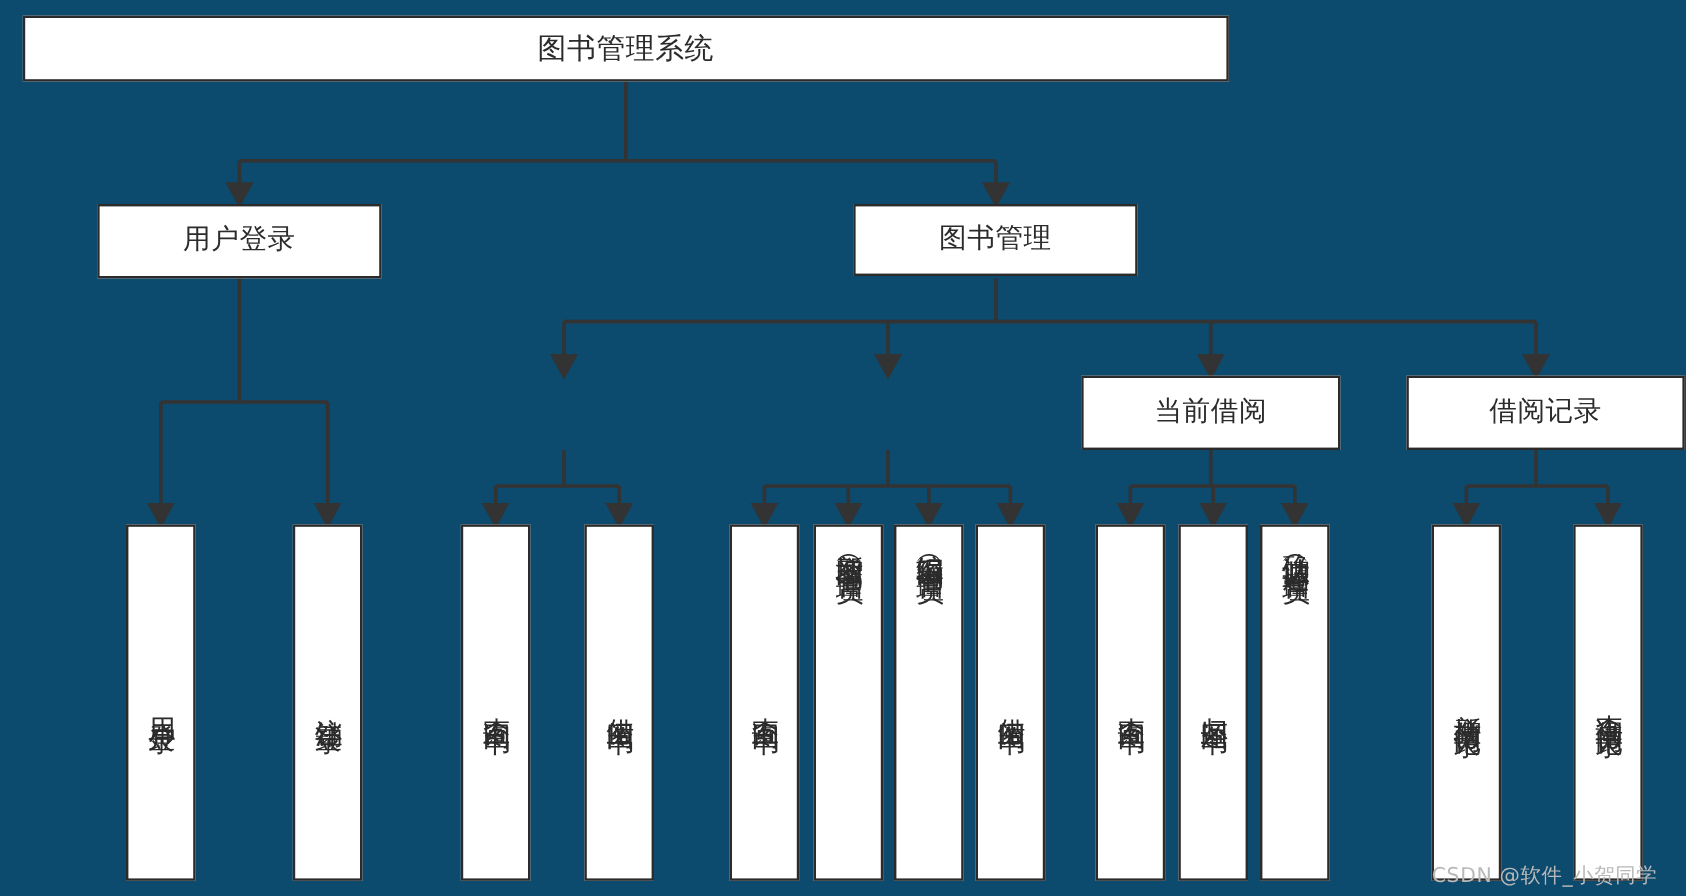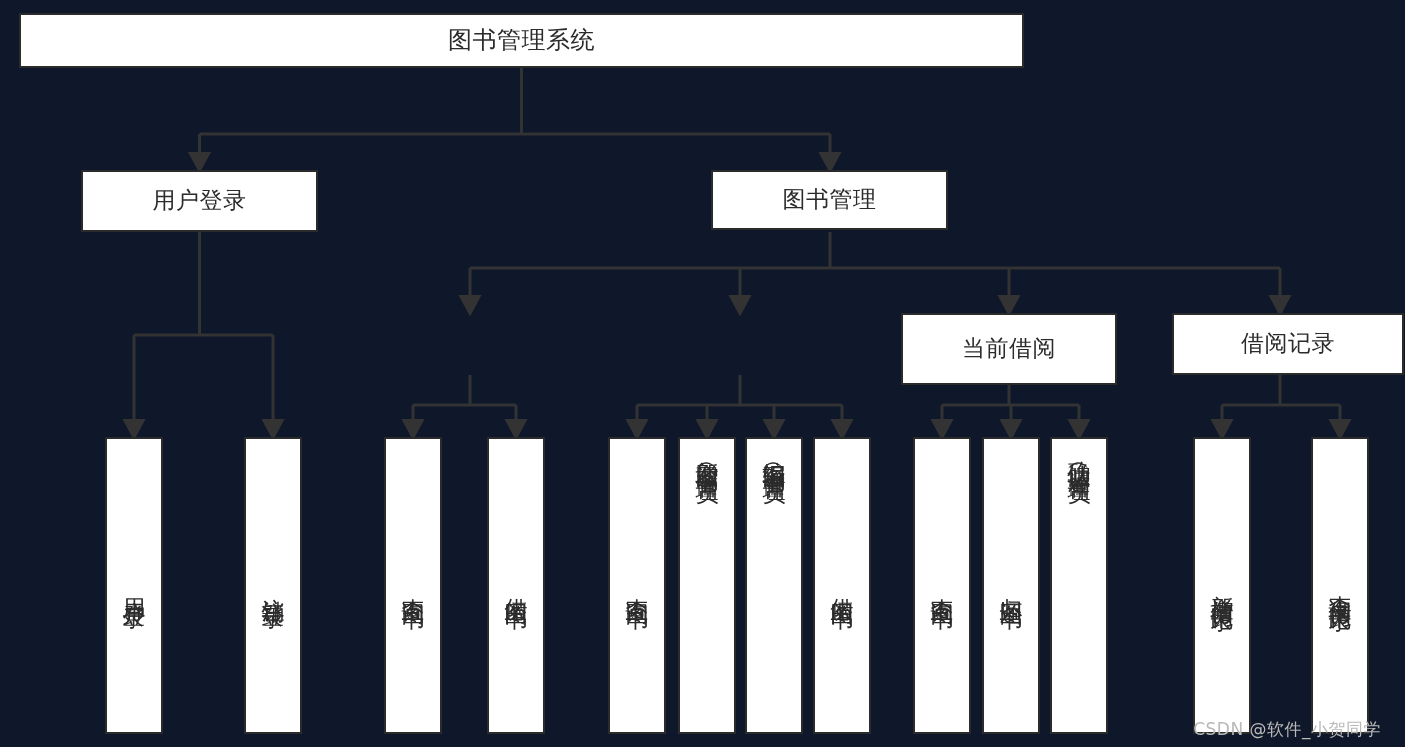--- a/index.html
+++ b/index.html
@@ -8,21 +8,21 @@
     padding: 0;
     background: #ffffff;
   }
   body {
     font-family: "DejaVu Sans", "Liberation Sans", sans-serif;
   }
   #diagram-root {
     position: relative;
     width: 1405px;
     height: 747px;
-    background: #0f172a;
+    background: #0c4a6e;
     overflow: hidden;
   }
   #edge-layer {
     position: absolute;
     left: 0;
     top: 0;
     width: 1405px;
     height: 747px;
     pointer-events: none;
   }
@@ -140,21 +140,21 @@
     <span class="node-label">图书管理系统</span>
   </div>
 
   <div class="node horiz" style="left:81px; top:170px; width:237px; height:62px;">
     <span class="node-label">用户登录</span>
   </div>
   <div class="node horiz" style="left:711px; top:170px; width:237px; height:60px;">
     <span class="node-label">图书管理</span>
   </div>
 
-  <div class="node horiz" style="left:901px; top:313px; width:216px; height:72px;">
+  <div class="node horiz" style="left:901px; top:313px; width:216px; height:62px;">
     <span class="node-label">当前借阅</span>
   </div>
   <div class="node horiz" style="left:1172px; top:313px; width:232px; height:62px;">
     <span class="node-label">借阅记录</span>
   </div>
 
   <div class="node vert center-text" style="left:105px; top:437px; width:58px; height:297px;">
     <span class="node-label">用户登录</span>
   </div>
   <div class="node vert center-text" style="left:244px; top:437px; width:58px; height:297px;">

